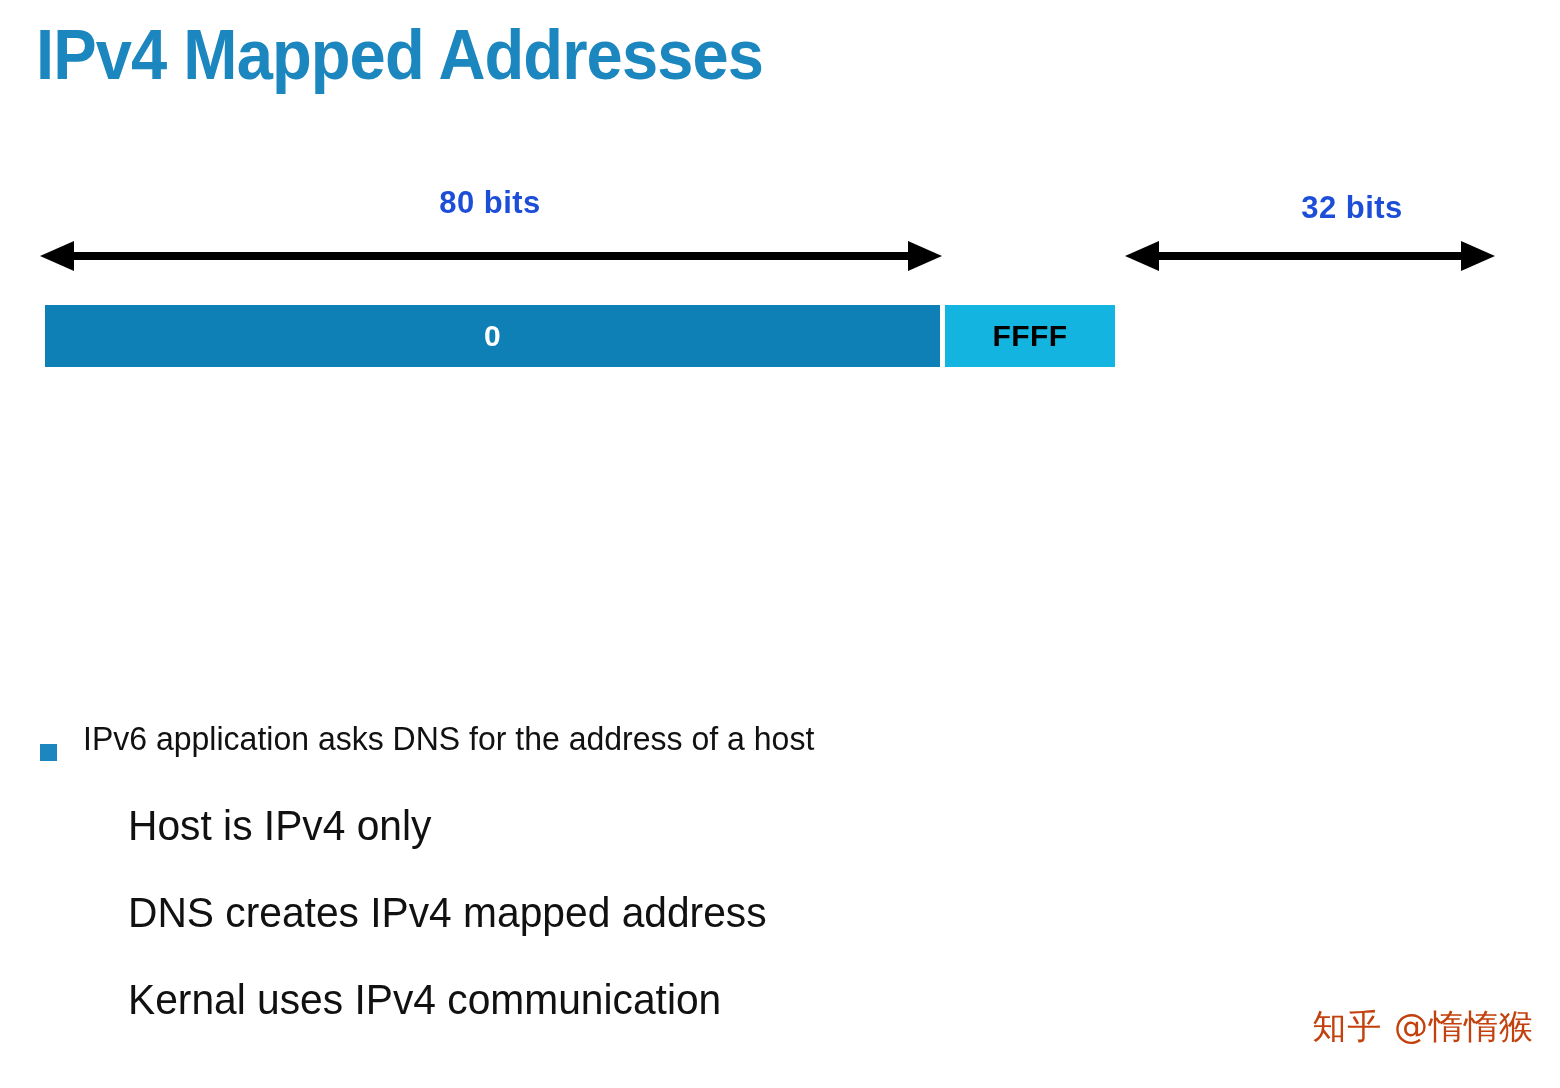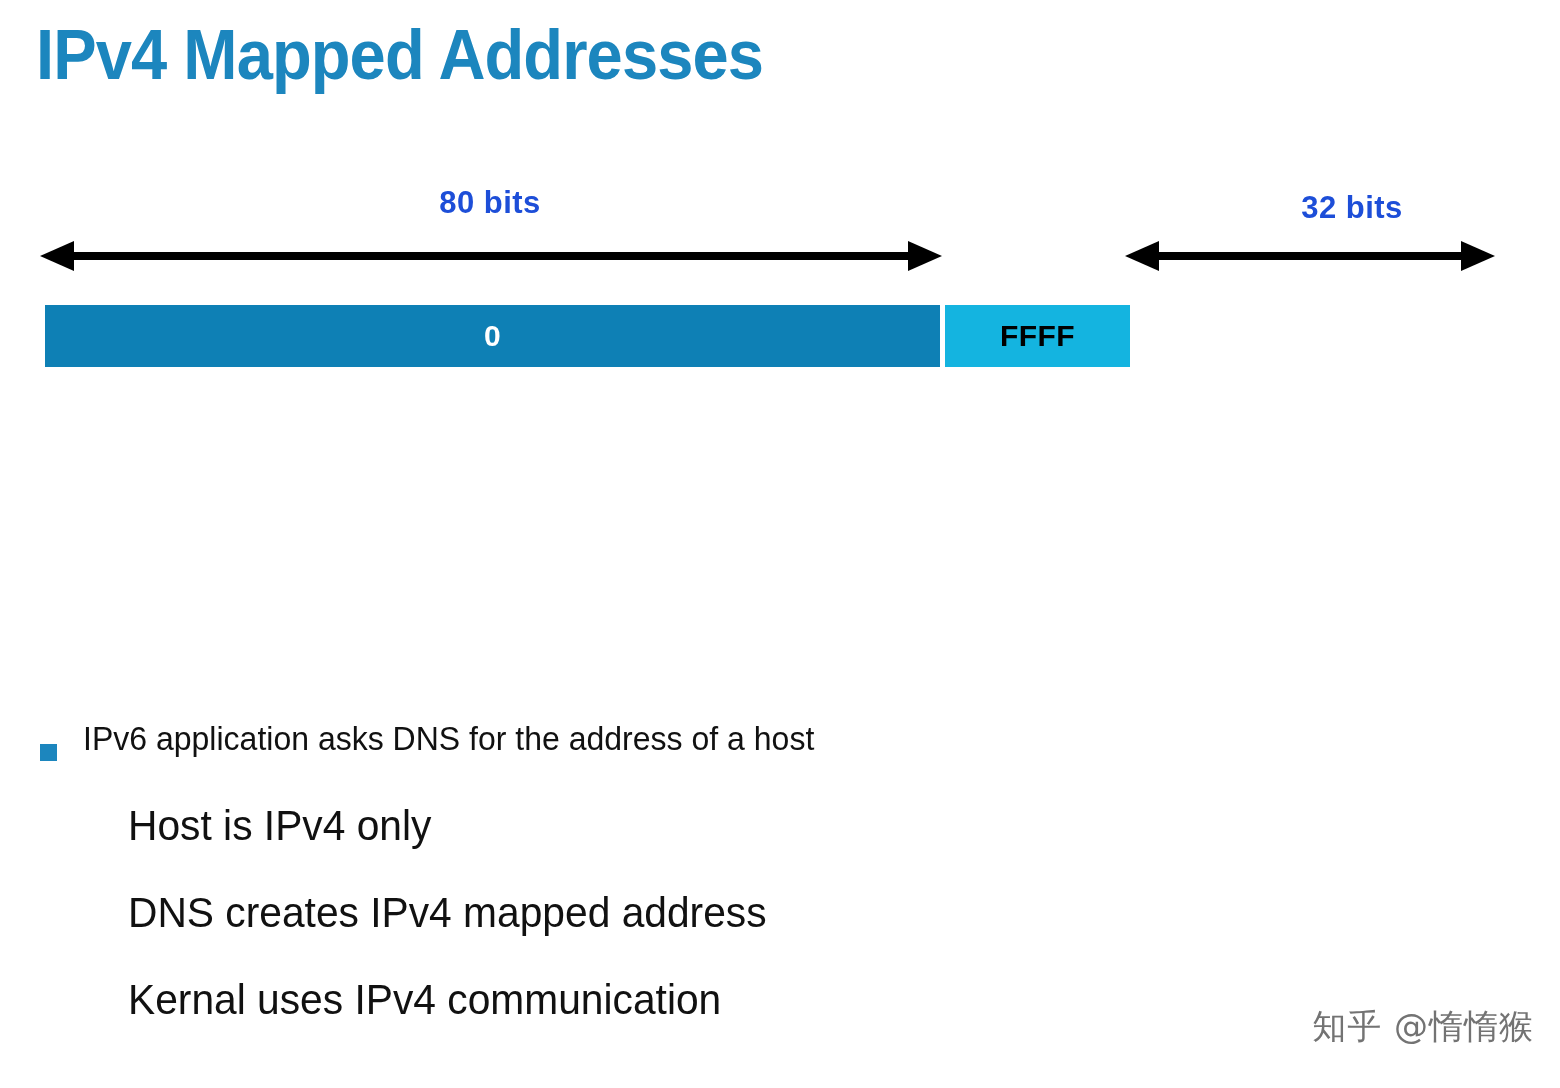--- a/index.html
+++ b/index.html
@@ -74,21 +74,21 @@
     font-weight: bold;
     letter-spacing: 0.4px;
     white-space: nowrap;
   }
   #seg-zero {
     width: 895px;
     background: #0E80B5;
     color: #ffffff;
   }
   #seg-ffff {
-    width: 185px;
+    width: 170px;
     margin-left: 5px;
     background: #14B4E0;
     color: #000000;
   }
   #seg-ipv4 {
     flex: 1 1 auto;
     margin-left: 3px;
     background: #CC9A05;
     color: #000000;
   }
@@ -150,21 +150,21 @@
     transform: scaleX(0.97);
     transform-origin: left center;
   }
 
   
   #watermark {
     position: absolute;
     right: 26px;
     bottom: 38px;
     font-size: 34px;
-    color: #737373;
+    color: #c2410c;
     white-space: nowrap;
     font-family: "DejaVu Sans", sans-serif;
     letter-spacing: 1px;
   }
 </style>
 </head>
 <body>
 
 <div id="slide">
 

